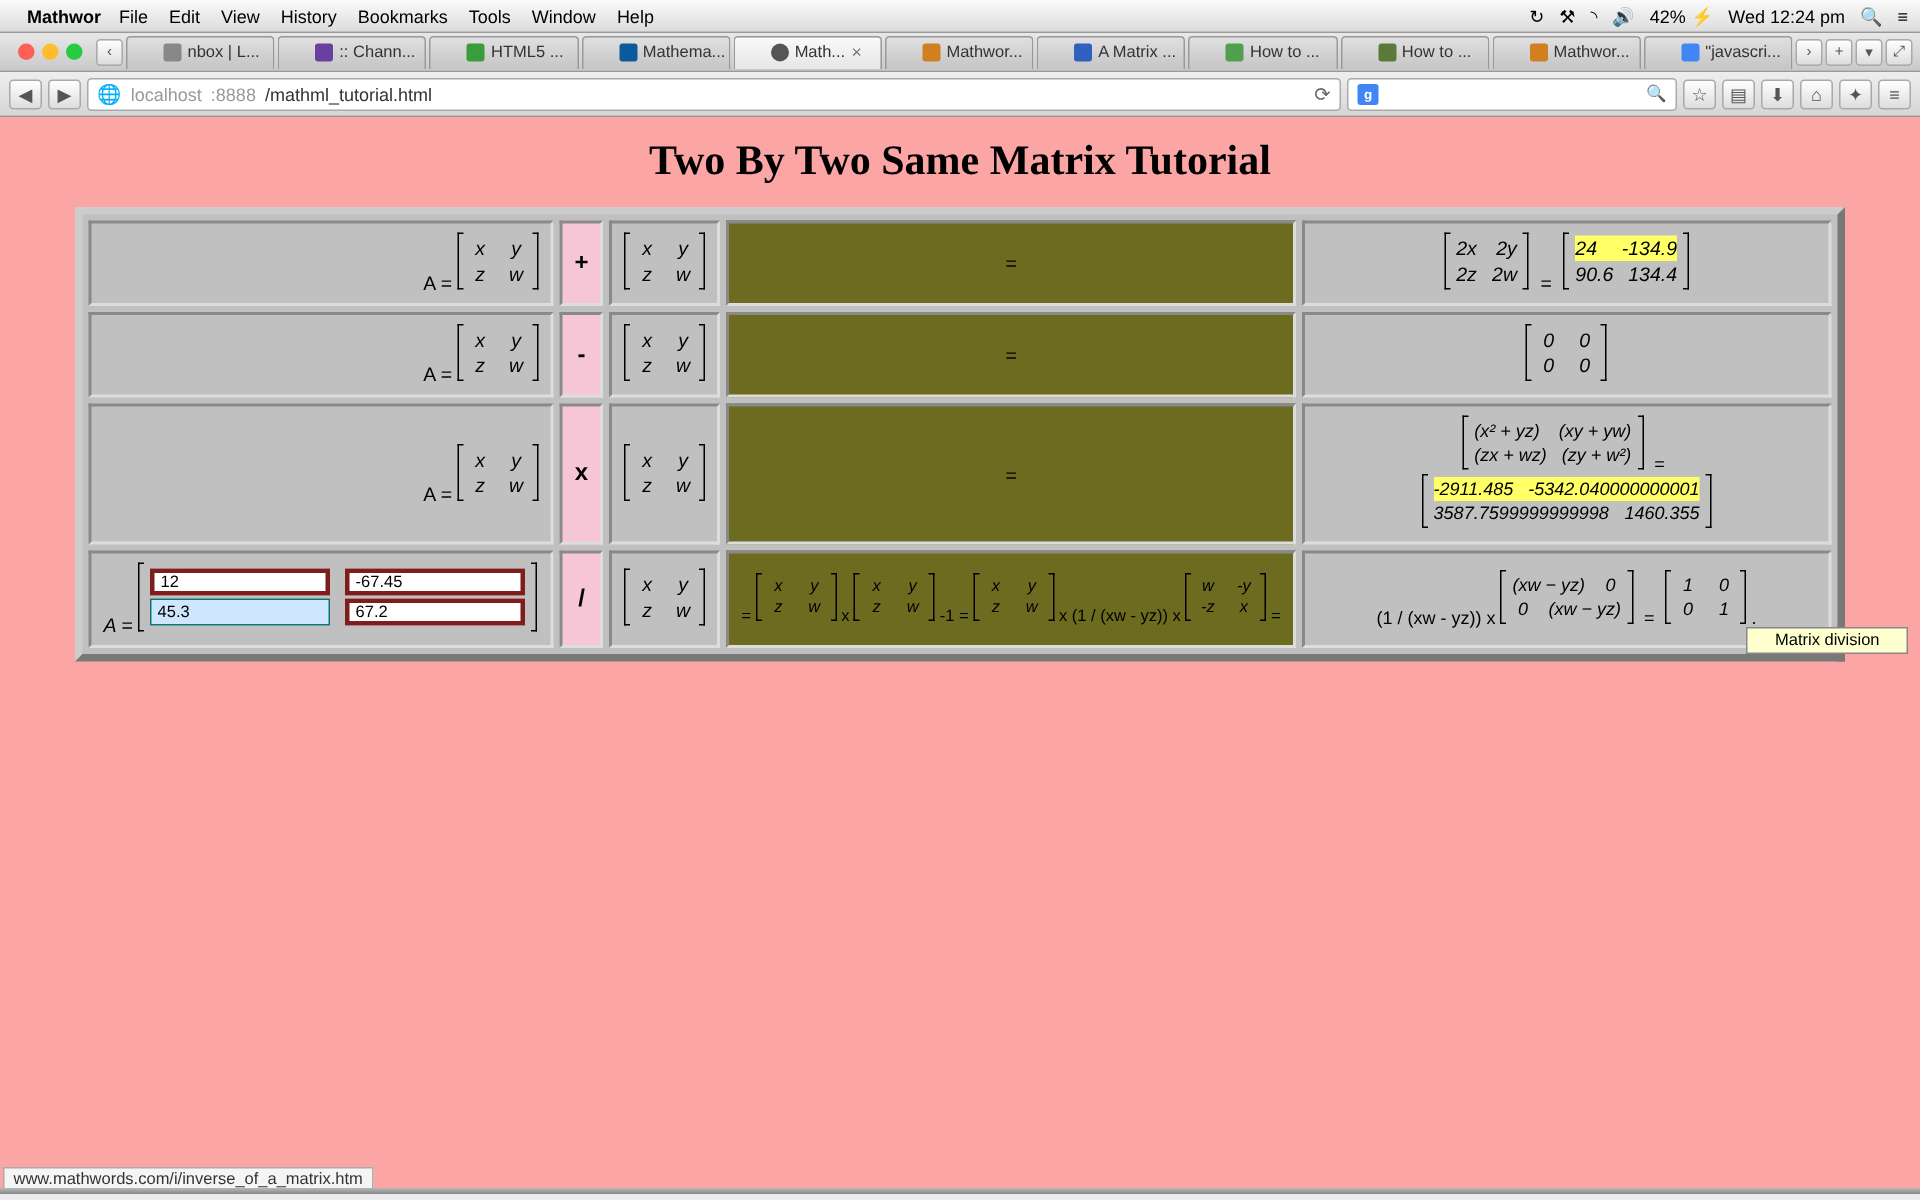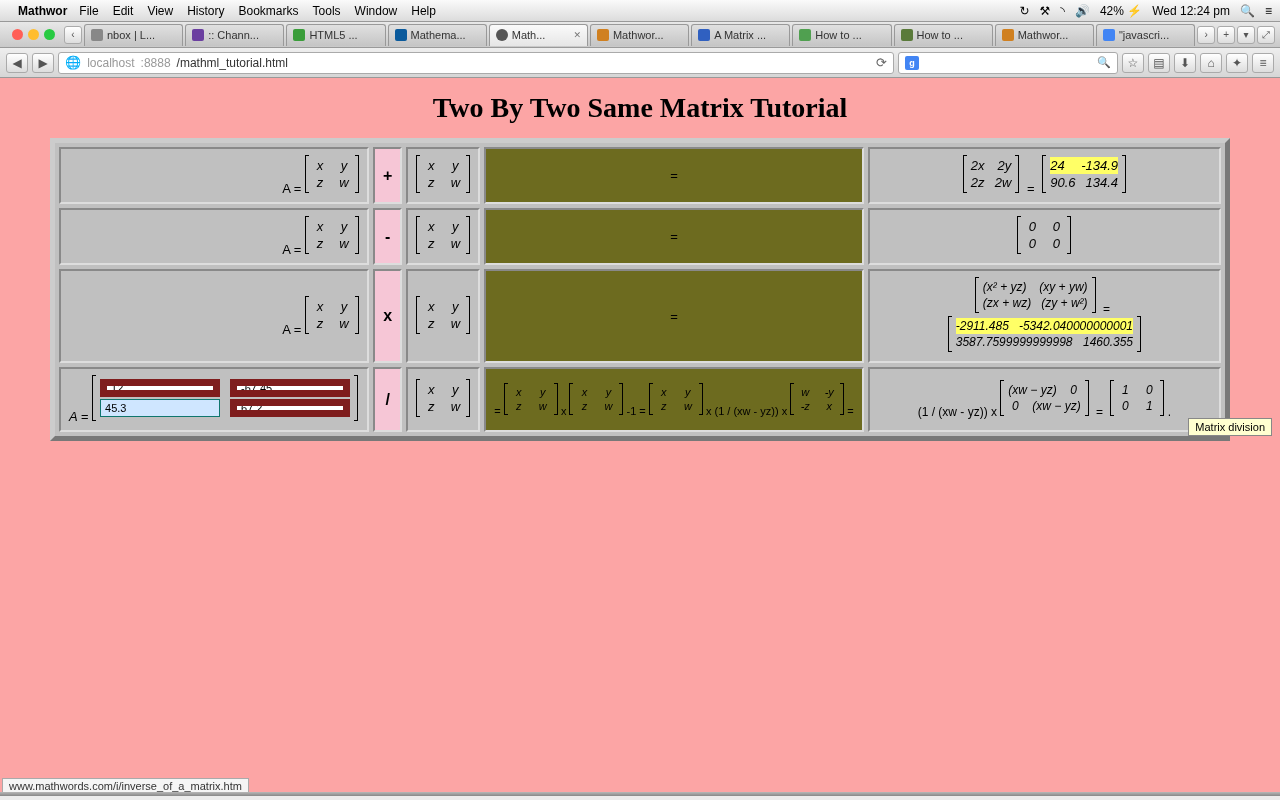--- a/index.html
+++ b/index.html
@@ -8,21 +8,21 @@
 .menubar .apple{font-size:14px;margin-right:10px}
 .menubar .app{font-weight:bold;margin-right:12px}
 .menubar .mi{margin-right:14px;cursor:default}
 .menubar .spacer{flex:1}
 .menubar .ri{margin-left:10px;font-size:12px}
 .tabs{height:26px;background:linear-gradient(#e8e8e8,#c9c9c9);border-bottom:1px solid #9a9a9a;display:flex;align-items:center;padding:0 4px;font-size:11px}
 .traffic{display:flex;gap:5px;margin:0 8px}
 .tball{width:11px;height:11px;border-radius:50%}
 .tr{background:#ff5f57}.ty{background:#ffbd2e}.tg{background:#28ca42}
 .navb{width:18px;height:18px;border:1px solid #aaa;border-radius:3px;background:linear-gradient(#fff,#ddd);margin:0 1px;display:flex;align-items:center;justify-content:center;font-size:10px;color:#555}
-.tab{flex:1;max-width:100px;height:22px;border:1px solid #999;border-bottom:none;border-radius:3px 3px 0 0;background:linear-gradient(#e0e0e0,#c5c5c5);margin:0 1px;display:flex;align-items:center;padding:0 6px;gap:4px;overflow:hidden;white-space:nowrap;color:#333;cursor:default}
+.tab{flex:1;max-width:100px;height:22px;border:1px solid #999;border-bottom:none;border-radius:3px 3px 0 0;background:linear-gradient(#e0e0e0,#c5c5c5);margin:0 1px;display:flex;align-items:center;padding:0 24px;gap:4px;overflow:hidden;white-space:nowrap;color:#333;cursor:default}
 .tab.active{background:linear-gradient(#fafafa,#e6e6e6)}
 .tab .x{margin-left:auto;font-size:9px;color:#777}
 .fav{width:12px;height:12px;background:#888;border-radius:2px;flex-shrink:0}
 .urlbar{height:30px;background:linear-gradient(#eee,#d6d6d6);border-bottom:1px solid #999;display:flex;align-items:center;padding:0 6px;gap:4px;font-size:12px}
 .rbtn{width:22px;height:20px;border:1px solid #aaa;border-radius:3px;background:linear-gradient(#fff,#ddd);display:flex;align-items:center;justify-content:center;color:#555;font-size:12px}
 .urlfield{flex:1;height:22px;background:#fff;border:1px solid #aaa;border-radius:3px;display:flex;align-items:center;padding:0 6px;gap:6px}
 .urlfield .host{color:#999}
 .urlfield .path{color:#333}
 .searchbox{width:220px;height:22px;background:#fff;border:1px solid #aaa;border-radius:3px;display:flex;align-items:center;padding:0 6px;font-size:11px;color:#888;gap:6px}
 .gicon{width:14px;height:14px;background:#4285f4;border-radius:2px;color:#fff;font-size:9px;font-weight:bold;display:flex;align-items:center;justify-content:center}
@@ -35,25 +35,25 @@
 td.olive{background:#6d6b1f !important;color:#000}
 td.ra{text-align:right}
 td.ca{text-align:center}
 .mx{display:inline-flex;align-items:center;font-style:italic}
 .br-l{border-left:1.5px solid #000;border-top:1.5px solid #000;border-bottom:1.5px solid #000;width:4px;align-self:stretch}
 .br-r{border-right:1.5px solid #000;border-top:1.5px solid #000;border-bottom:1.5px solid #000;width:4px;align-self:stretch}
 .mx-body{display:inline-block;padding:2px 4px}
 .mx-row{display:flex;gap:10px;justify-content:space-between;padding:1px 0}
 .mx-row span{min-width:14px;text-align:center;white-space:nowrap}
 .yel{background:#ffff66}
-input.cell{width:120px;height:18px;font-size:11px;padding:1px 4px;border:7px solid #7f1d1d;background:#fff}
+input.cell{width:120px;height:18px;font-size:11px;padding:1px 4px;border:3px solid #7f1d1d;background:#fff}
 input.cell.hi{background:#cfe6ff;border:1px solid #0f766e}
 .irow{display:flex;gap:10px;margin:2px 0}
 .statusbar{position:absolute;bottom:2px;left:2px;background:#f5f5f5;border:1px solid #aaa;font-size:11px;padding:1px 6px;color:#333}
-.tooltip{position:absolute;right:8px;bottom:360px;background:#ffffd0;border:1px solid #888;font-size:11px;padding:2px 6px;color:#000}
+.tooltip{position:absolute;right:8px;bottom:360px;background:#ffffd0;border:1px solid #888;font-size:11px;padding:2px 18px;color:#000}
 .dock{position:absolute;bottom:0;left:0;right:0;height:4px;background:linear-gradient(#b8b8b8,#888)}
 .icbtn{color:#666;font-size:13px}
 .eq{font-style:normal;padding:0 4px}
 </style>
 </head>
 <body>
 
 <div class="menubar">
   <span class="apple"></span>
   <span class="app">Mathwor</span>

